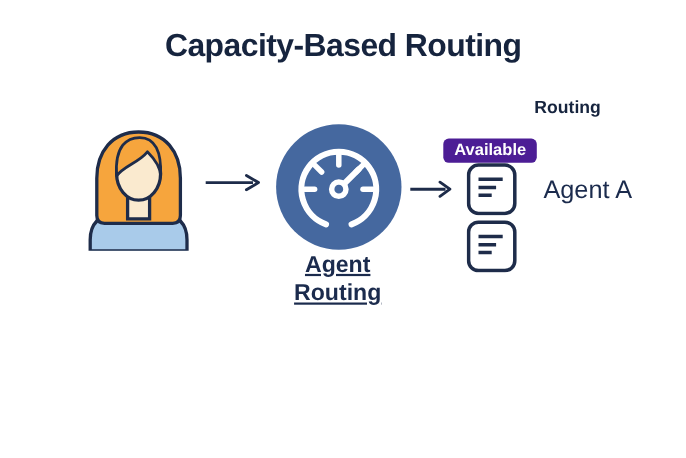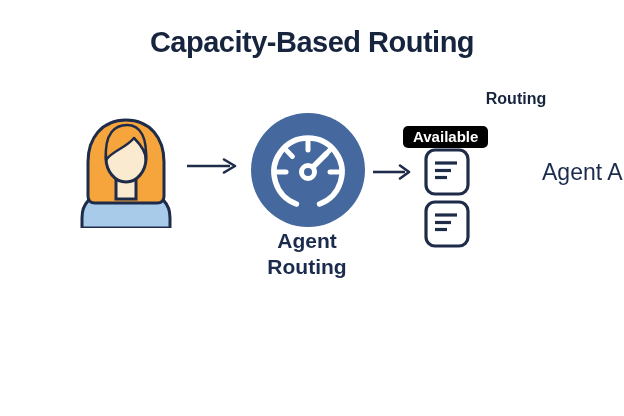--- a/index.html
+++ b/index.html
@@ -17,36 +17,36 @@
     color:#16243e;margin:0;
   }
   .flow-label{
     position:absolute;text-align:center;
     font-size:21px;font-weight:600;line-height:26px;
     color:#1b2b4d;
   }
   .customer-icon{position:absolute;left:70px;top:114px;}
   .customer-label{left:45px;top:233px;width:160px;}
   .gauge-icon{position:absolute;left:250px;top:112px;}
-  .capacity-label{left:232px;top:228px;width:150px;}
+  .capacity-label{left:232px;top:228px;width:150px;text-decoration:underline;}
   .arrow{position:absolute;}
   .arrow-1{left:186px;top:158px;}
   .arrow-2{left:372px;top:164px;}
   .routing-header{
     position:absolute;left:455px;top:90px;width:122px;
     text-align:center;font-size:16px;font-weight:700;color:#16243e;margin:0;
   }
   .badge{
     position:absolute;left:403px;top:126px;
-    background:#000000;color:#ffffff;
+    background:#4c1d95;color:#ffffff;
     font-size:15px;font-weight:700;
     padding:2px 10px 3px 10px;border-radius:5px;
     z-index:3;
   }
-  .agent-row{position:absolute;left:424px;display:flex;align-items:center;gap:48px;}
+  .agent-row{position:absolute;left:424px;display:flex;align-items:center;}
   .agent-row .doc{flex:0 0 auto;}
   .agent-label{
     margin-left:24px;
     font-size:23px;font-weight:400;color:#1b2b4d;white-space:nowrap;
   }
   .row-a{top:148px;}
   .row-b{top:200px;}
   .row-c{top:256px;}
   svg{display:block;}
 </style>

